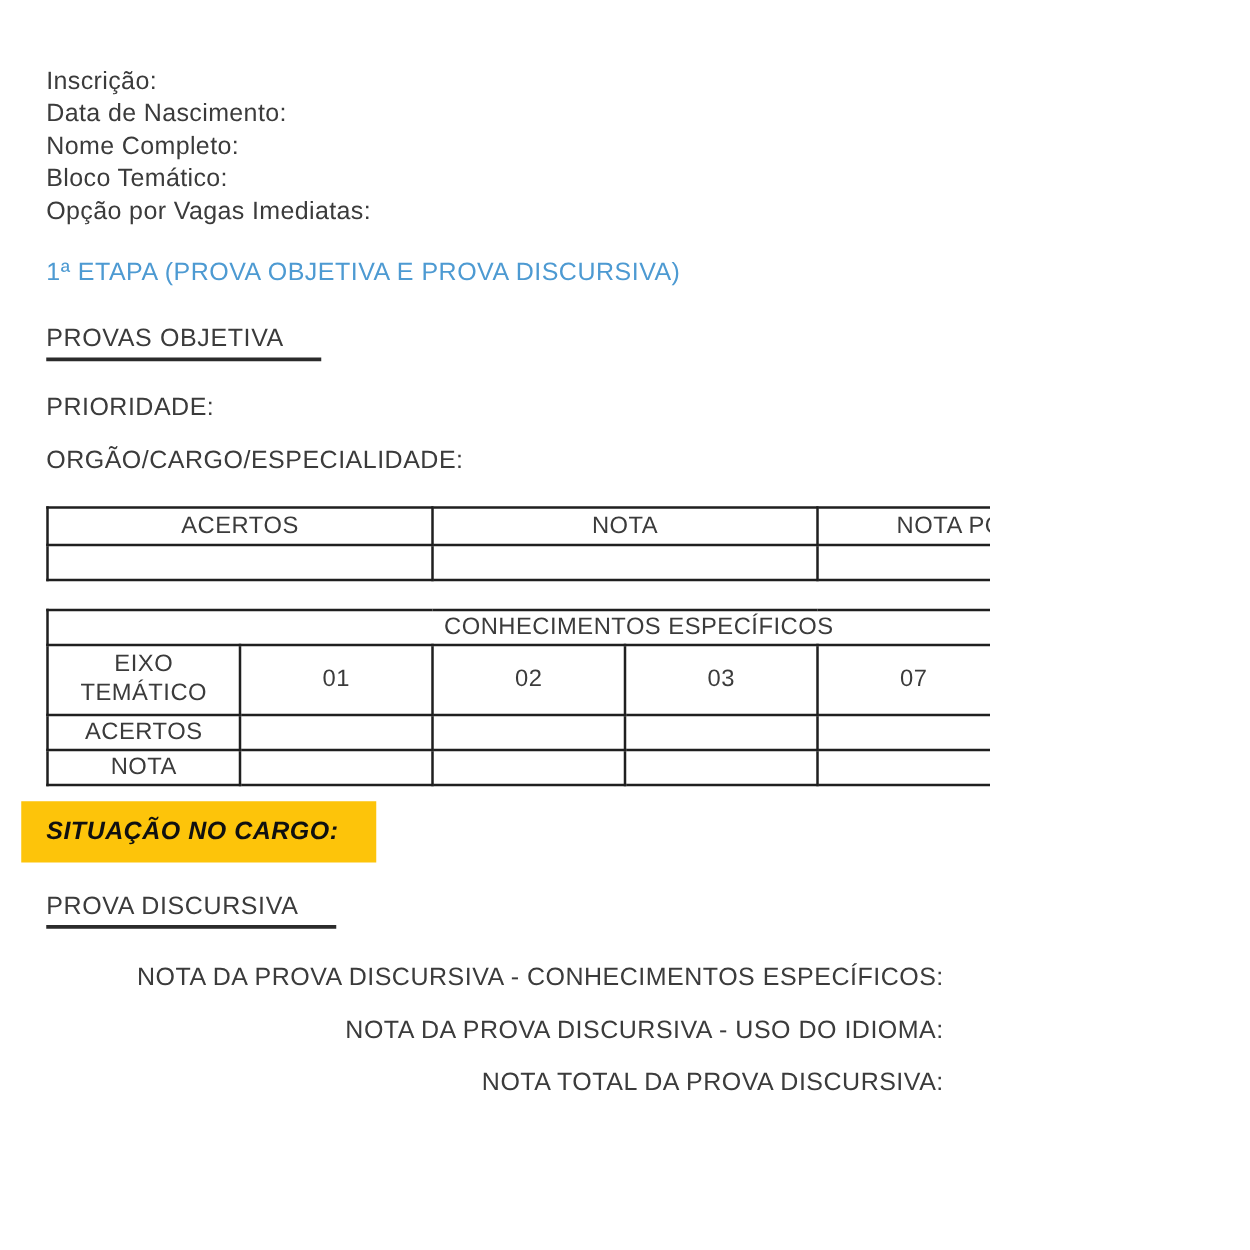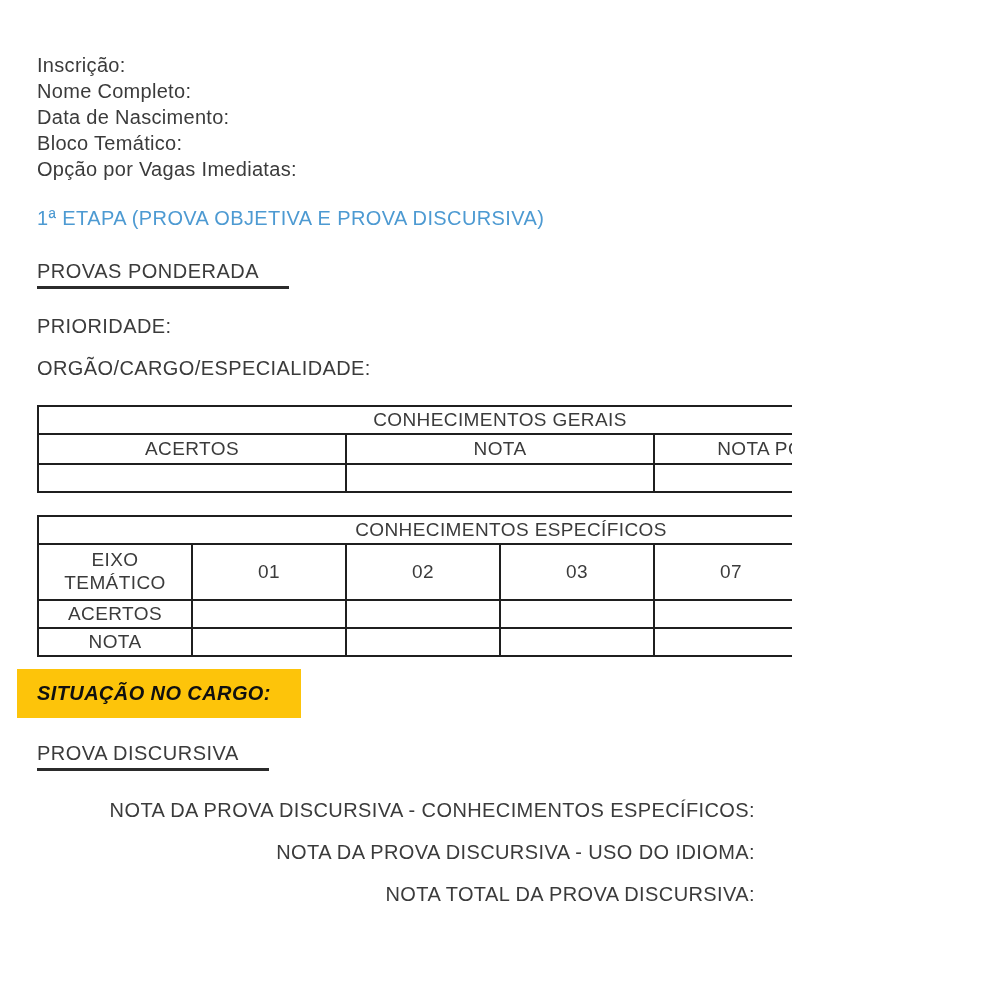--- a/index.html
+++ b/index.html
@@ -97,42 +97,39 @@
   .discursiva-lines { margin-top: 26px; text-align: right; }
 </style>
 </head>
 <body>
 
 <div class="page">
   <div class="content">
 
     <div class="candidate-block">
       <div class="field-line">Inscrição:</div>
+      <div class="field-line">Data de Nascimento:</div>
       <div class="field-line">Nome Completo:</div>
-      <div class="field-line">Data de Nascimento:</div>
       <div class="field-line">Bloco Temático:</div>
       <div class="field-line">Opção por Vagas Imediatas:</div>
     </div>
 
     <div class="stage-heading">1ª ETAPA (PROVA OBJETIVA E PROVA DISCURSIVA)</div>
 
     <div class="section-title-wrap">
-      <span class="section-title">PROVAS PONDERADA</span>
+      <span class="section-title">PROVAS OBJETIVA</span>
     </div>
 
     <div class="priority-block">
       <div class="caps-line">PRIORIDADE:</div>
       <div class="caps-line">ORGÃO/CARGO/ESPECIALIDADE:</div>
     </div>
 
     <table class="score-table table-gerais">
       <tbody>
-        <tr>
-          <td class="title-cell" colspan="3">CONHECIMENTOS GERAIS</td>
-        </tr>
         <tr>
           <td class="col-head">ACERTOS</td>
           <td class="col-head">NOTA</td>
           <td class="col-head">NOTA PONDERADA</td>
         </tr>
         <tr>
           <td class="value-cell"></td>
           <td class="value-cell"></td>
           <td class="value-cell"></td>
         </tr>

